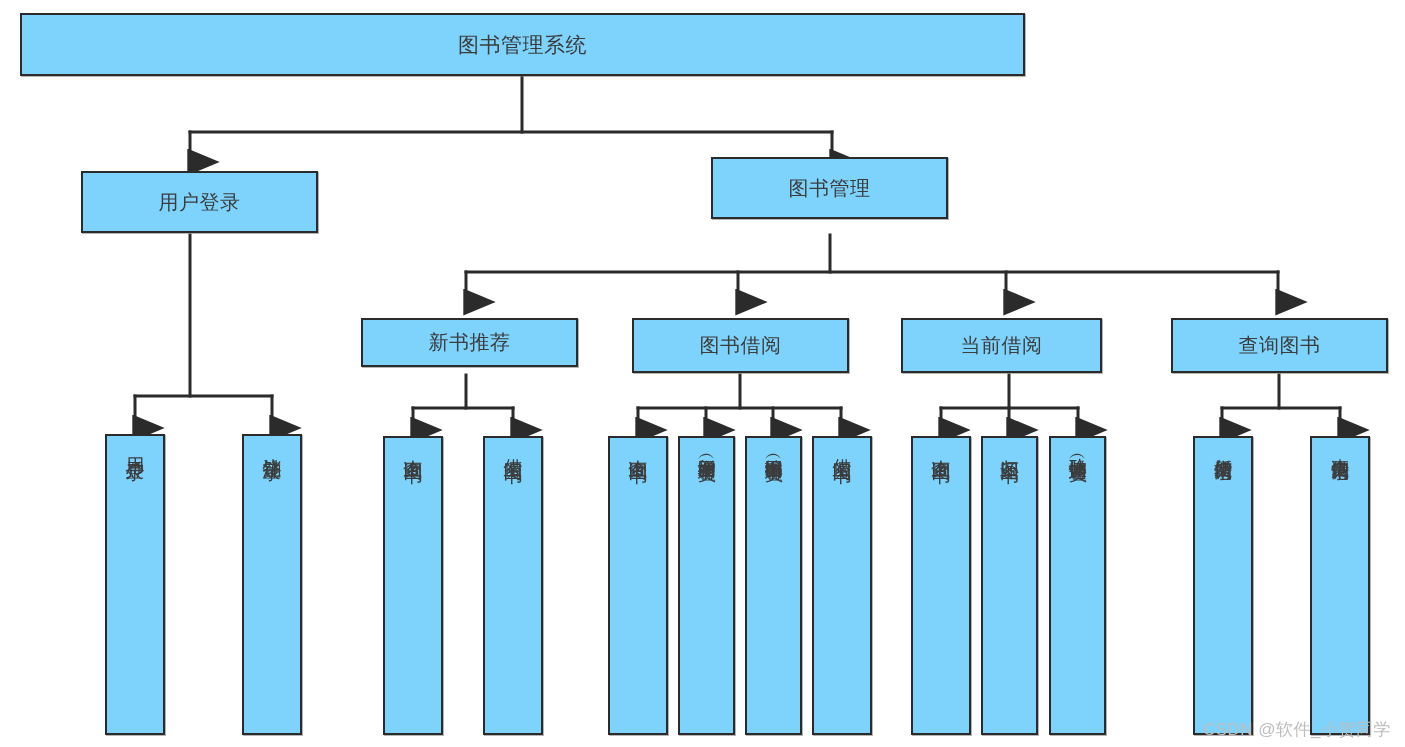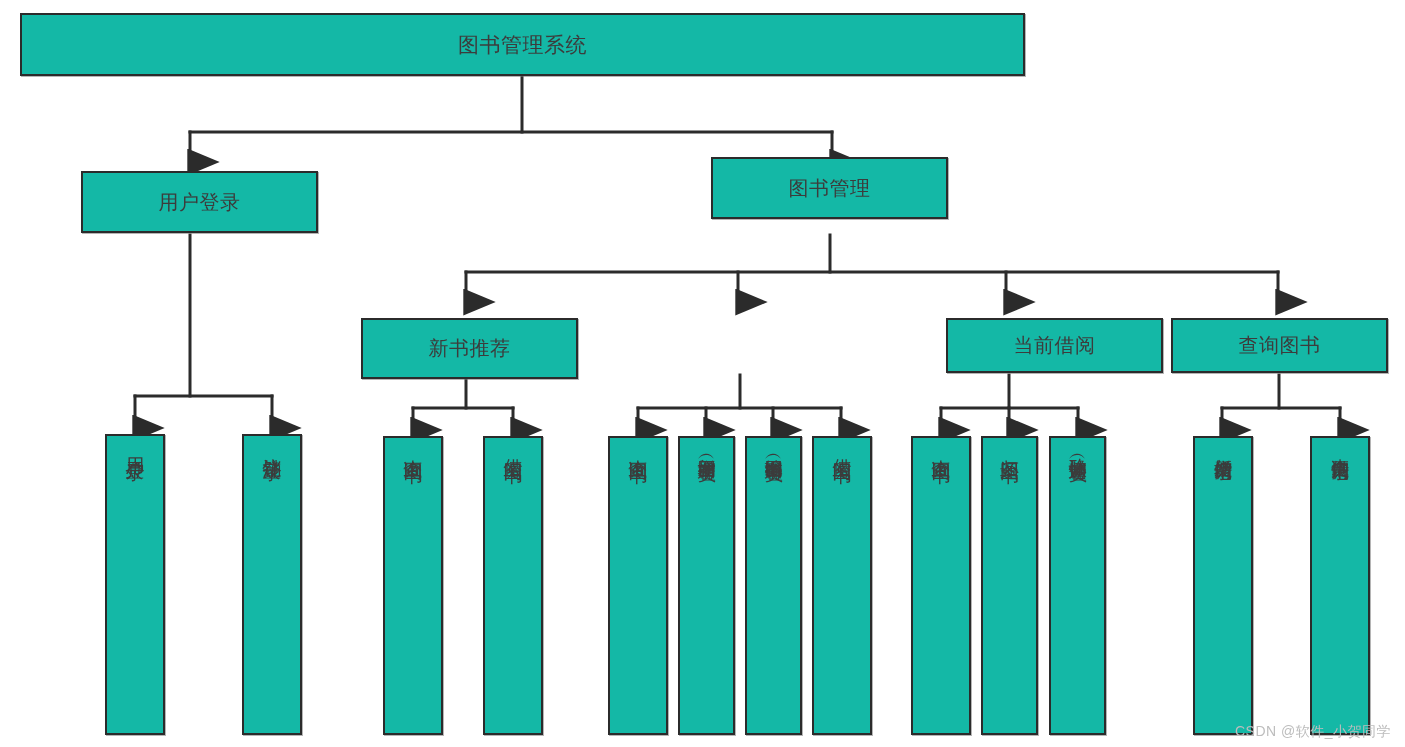--- a/index.html
+++ b/index.html
@@ -17,21 +17,21 @@
   
   #connectors{
     position:absolute;left:0;top:0;
     width:1405px;height:747px;
     pointer-events:none;
   }
   
   .node{
     position:absolute;
     box-sizing:border-box;
-    background:#14b8a6;
+    background:#7dd3fc;
     border:2.5px solid #2b2b2b;
     display:flex;
     align-items:center;
     justify-content:center;
     box-shadow:1px 1px 0 rgba(120,120,120,.55);
   }
   .node .label{
     color:#3c3c3c;
     letter-spacing:.5px;
     text-align:center;
@@ -54,21 +54,21 @@
     line-height:1.26;
     letter-spacing:2px;
     white-space:nowrap;
     margin:0 auto;
   }
   .leaf.tall .label{font-size:18px;letter-spacing:1px;}
   
   #watermark{
     position:absolute;
     right:14px;bottom:6px;
-    font-size:14px;
+    font-size:17px;
     color:#bdbdbd;
     letter-spacing:.5px;
     user-select:none;
   }
 </style>
 </head>
 <body>
 
 <div id="diagram">
 
@@ -128,26 +128,29 @@
   </div>
 
   <div class="node hbox" style="left:81px;top:171px;width:237px;height:62px;">
     <span class="label">用户登录</span>
   </div>
 
   <div class="node hbox" style="left:711px;top:157px;width:237px;height:62px;">
     <span class="label">图书管理</span>
   </div>
 
-  <div class="node hbox" style="left:361px;top:318px;width:217px;height:61px;">
+  <div class="node hbox" style="left:361px;top:318px;width:217px;height:49px;">
     <span class="label">新书推荐</span>
   </div>
 
-
-  <div class="node hbox" style="left:946px;top:318px;width:217px;height:55px;">
+  <div class="node hbox" style="left:632px;top:318px;width:217px;height:55px;">
+    <span class="label">图书借阅</span>
+  </div>
+
+  <div class="node hbox" style="left:901px;top:318px;width:201px;height:55px;">
     <span class="label">当前借阅</span>
   </div>
 
   <div class="node hbox" style="left:1171px;top:318px;width:217px;height:55px;">
     <span class="label">查询图书</span>
   </div>
 
   <div class="node leaf" style="left:105px;top:434px;width:60px;height:301px;">
     <span class="label">用户登录</span>
   </div>

